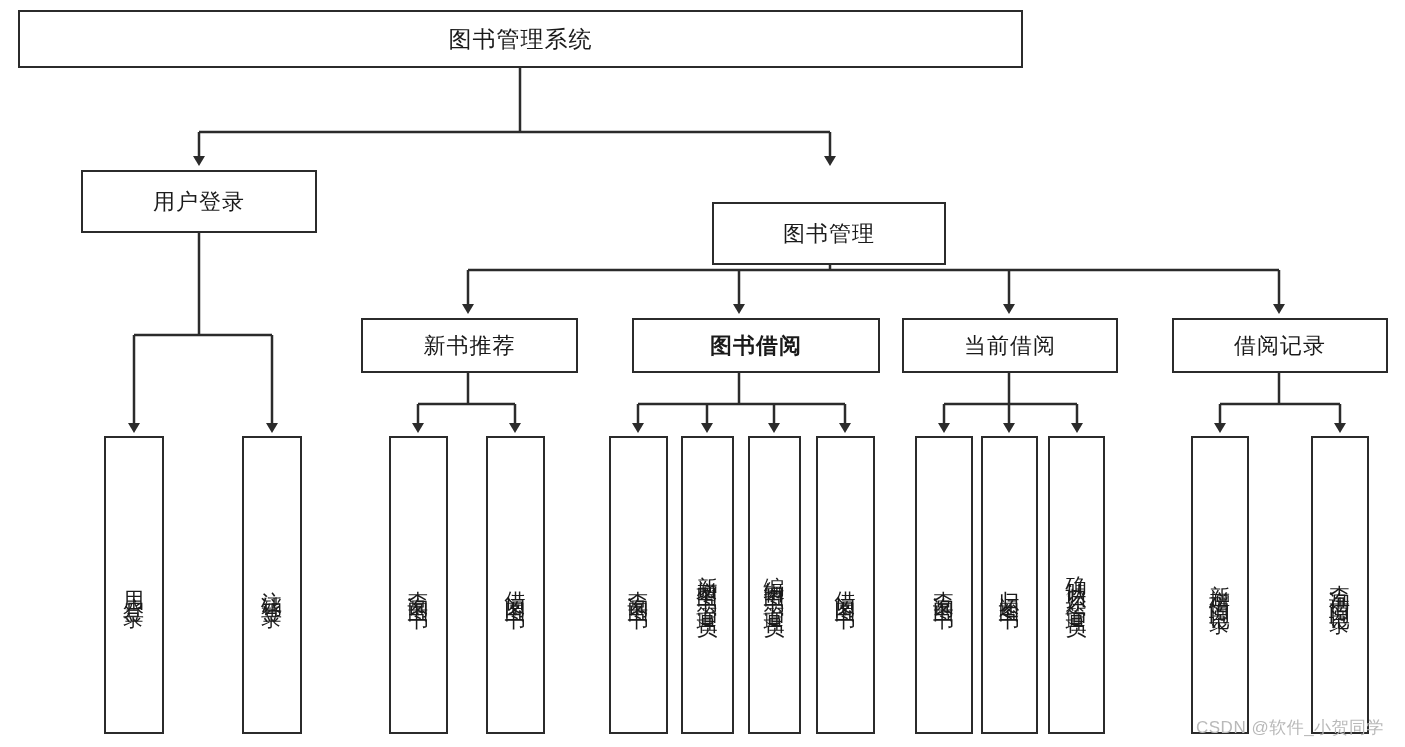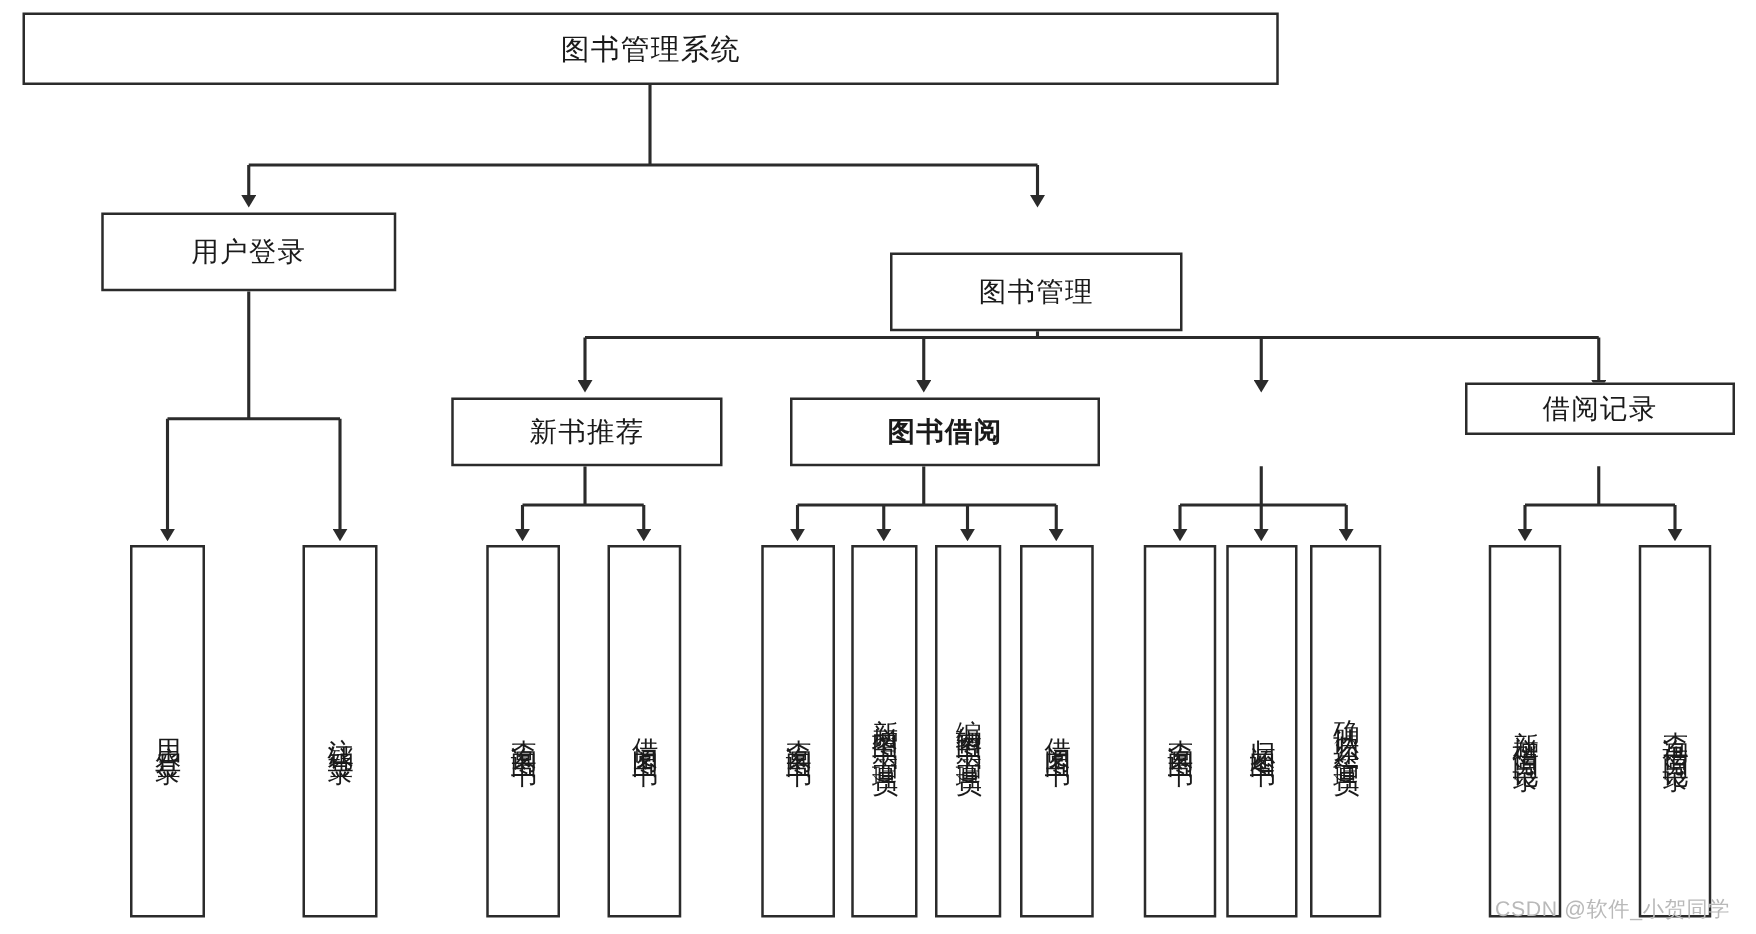--- a/index.html
+++ b/index.html
@@ -132,21 +132,24 @@
   <div class="node h" style="left:712px; top:170px; width:234px; height:63px;margin-top:32px;">
     <span>图书管理</span>
   </div>
 
   <div class="node h" style="left:361px; top:318px; width:217px; height:55px;">
     <span>新书推荐</span>
   </div>
   <div class="node h" style="left:632px; top:318px; width:248px; height:55px;font-weight:bold;">
     <span>图书借阅</span>
   </div>
-  <div class="node h" style="left:1172px; top:306px; width:216px; height:42px;">
+  <div class="node h" style="left:902px; top:318px; width:216px; height:55px;">
+    <span>当前借阅</span>
+  </div>
+  <div class="node h" style="left:1172px; top:318px; width:216px; height:55px;">
     <span>借阅记录</span>
   </div>
 
   <div class="node v" style="left:104px; top:436px; width:60px; height:298px;">
     <span class="vtext">用户登录</span>
   </div>
   <div class="node v" style="left:242px; top:436px; width:60px; height:298px;">
     <span class="vtext">注销登录</span>
   </div>
 

